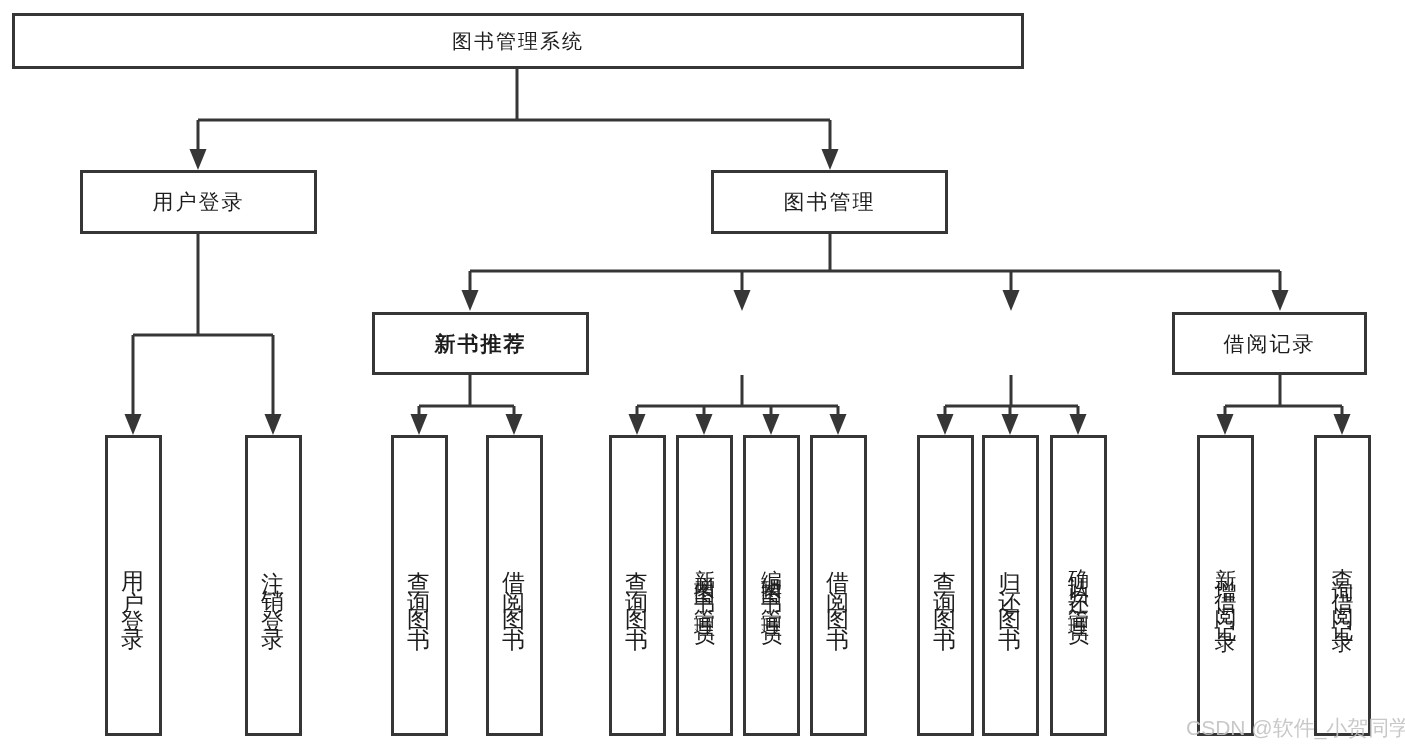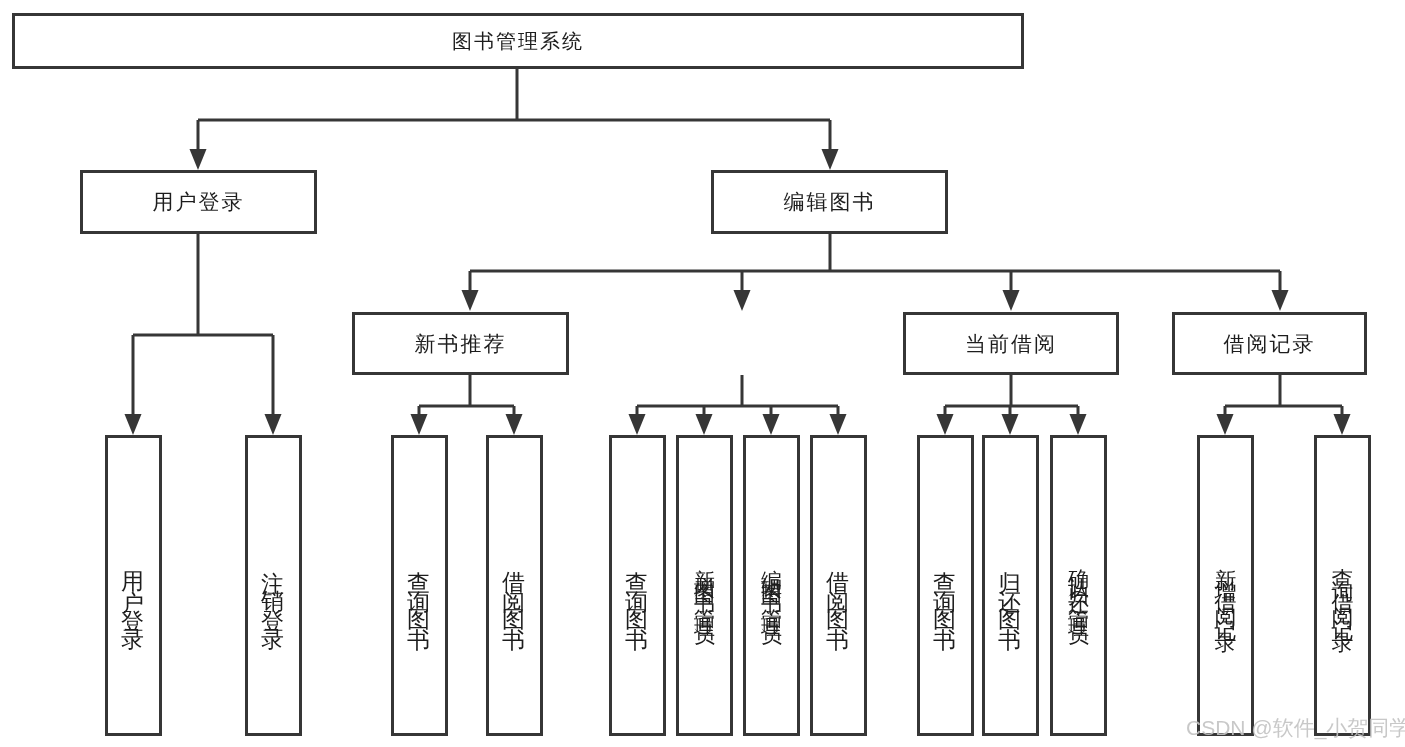--- a/index.html
+++ b/index.html
@@ -45,21 +45,21 @@
     white-space: nowrap;
   }
   .root  { left: 12px;  top: 13px;  width: 1012px; height: 56px; }
   .root .hlabel { font-size: 20px; }
 
   .lvl2 { top: 170px; width: 237px; height: 64px; }
   .b-user-login { left: 80px; }
   .b-book-mgmt  { left: 711px; }
 
   .lvl3 { top: 312px; width: 217px; height: 63px; }
-  .b-newrec  { left: 352px; }
+  .b-newrec  { left: 372px; font-weight: bold; }
   .b-borrow  { left: 634px; }
   .b-current { left: 903px;  width: 216px; }
   .b-records { left: 1172px; width: 195px; }
 
   .leaf { top: 435px; width: 57px; height: 301px; }
   .leaf .vlabel {
     writing-mode: vertical-rl;
     text-orientation: mixed;
     white-space: nowrap;
     color: var(--text);
@@ -131,28 +131,25 @@
   </svg>
 
   <div class="box root">
     <span class="hlabel">图书管理系统</span>
   </div>
 
   <div class="box lvl2 b-user-login">
     <span class="hlabel">用户登录</span>
   </div>
   <div class="box lvl2 b-book-mgmt">
-    <span class="hlabel">编辑图书</span>
+    <span class="hlabel">图书管理</span>
   </div>
 
   <div class="box lvl3 b-newrec">
     <span class="hlabel">新书推荐</span>
-  </div>
-  <div class="box lvl3 b-current">
-    <span class="hlabel">当前借阅</span>
   </div>
   <div class="box lvl3 b-records">
     <span class="hlabel">借阅记录</span>
   </div>
 
   <div class="box leaf l-a1">
     <span class="vlabel len4">用户登录</span>
   </div>
   <div class="box leaf l-a2">
     <span class="vlabel len4">注销登录</span>

